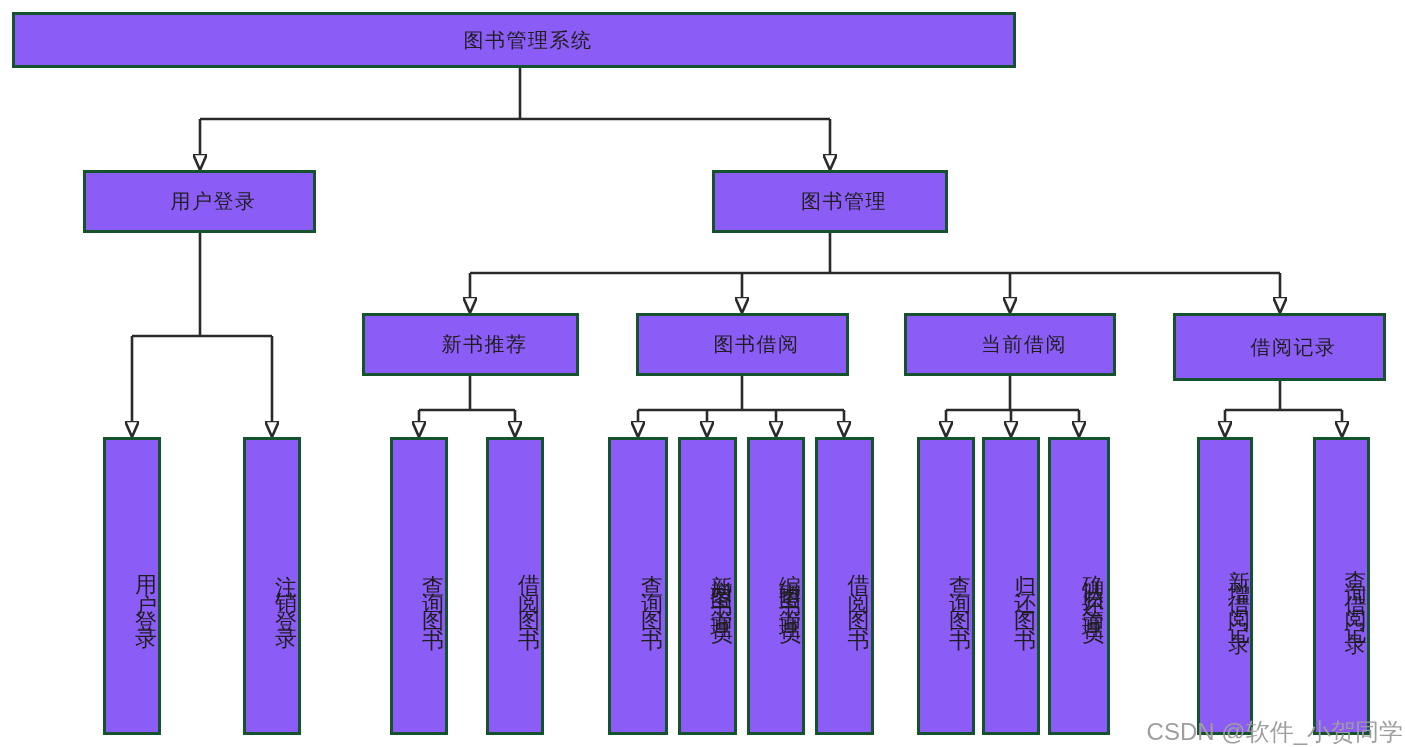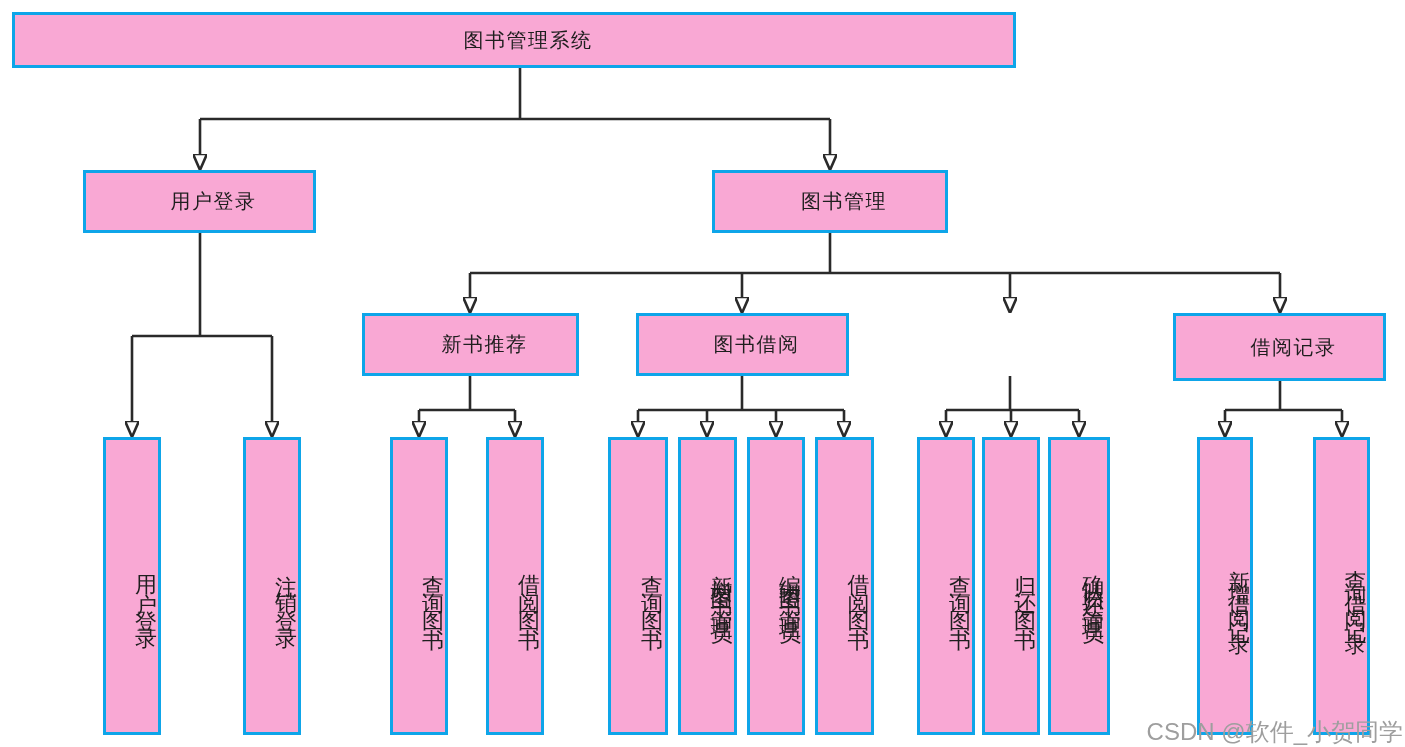--- a/index.html
+++ b/index.html
@@ -18,22 +18,22 @@
     width: 1405px; height: 747px;
   }
   svg.wires path {
     stroke: #2a2a2a;
     stroke-width: 2.6;
     fill: none;
   }
   .box {
     position: absolute;
     box-sizing: border-box;
-    border: 3px solid #0ea5e9;
-    background: #f9a8d4;
+    border: 3px solid #14532d;
+    background: #8b5cf6;
     display: flex;
     align-items: center;
     justify-content: center;
     padding-left: 28px;
   }
   .hlabel {
     font-size: 20px;
     letter-spacing: 1.5px;
     white-space: nowrap;
   }
@@ -133,20 +133,23 @@
   <div class="box" style="left:712px; top:170px; width:236px; height:63px;text-align:center;">
     <span class="hlabel">图书管理</span>
   </div>
 
   <div class="box" style="left:362px; top:313px; width:217px; height:63px;">
     <span class="hlabel">新书推荐</span>
   </div>
   <div class="box" style="left:636px; top:313px; width:213px; height:63px;">
     <span class="hlabel">图书借阅</span>
   </div>
+  <div class="box" style="left:904px; top:313px; width:212px; height:63px;">
+    <span class="hlabel">当前借阅</span>
+  </div>
   <div class="box" style="left:1173px; top:313px; width:213px; height:68px;">
     <span class="hlabel">借阅记录</span>
   </div>
 
   <div class="box" style="left:103px; top:437px; width:58px; height:298px;">
     <span class="vtext len4">用户登录</span>
   </div>
   <div class="box" style="left:243px; top:437px; width:58px; height:298px;">
     <span class="vtext len4">注销登录</span>
   </div>

